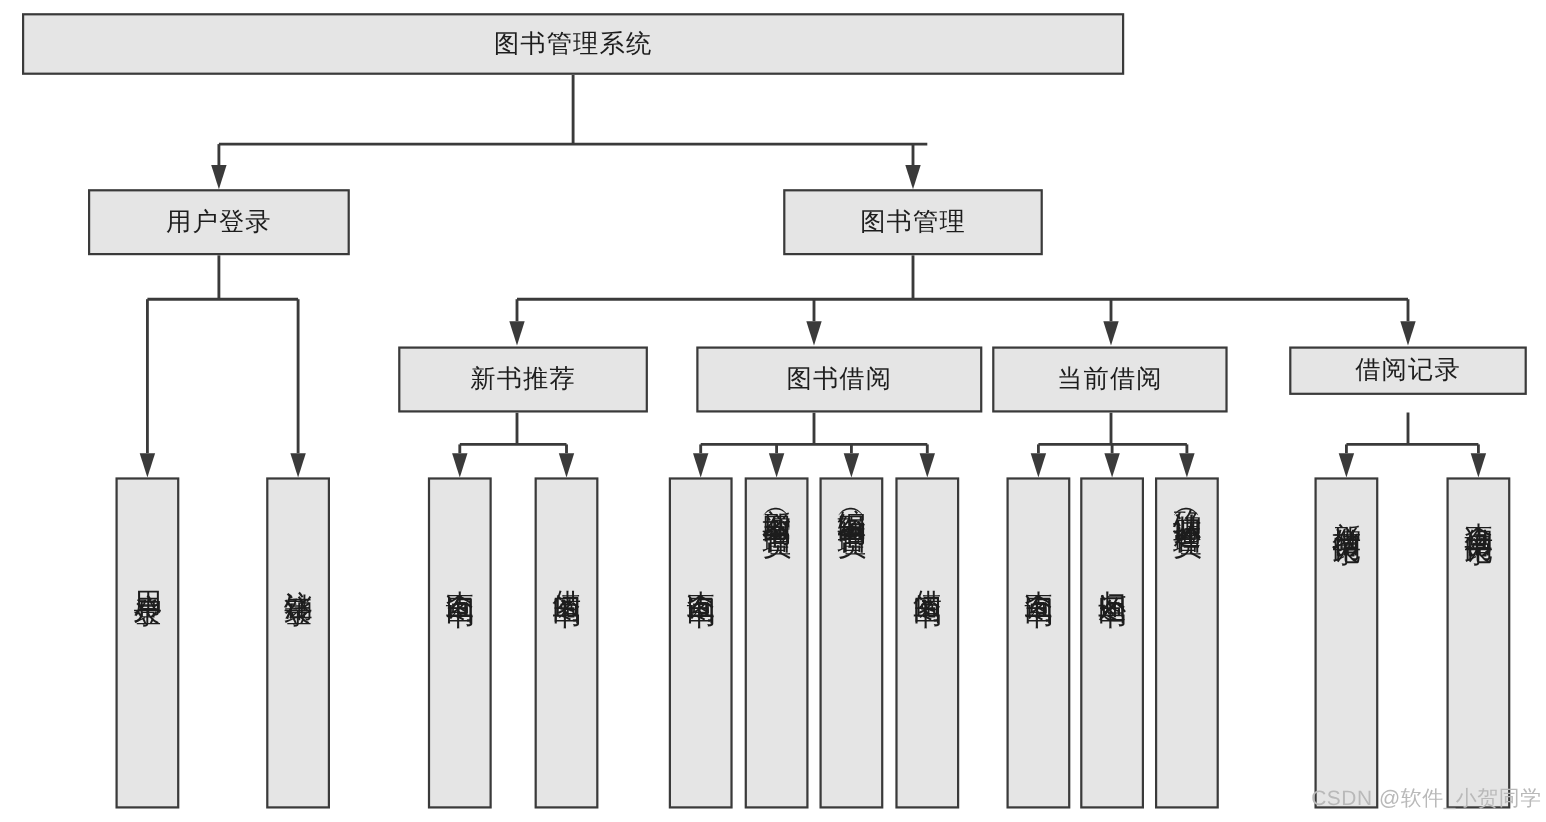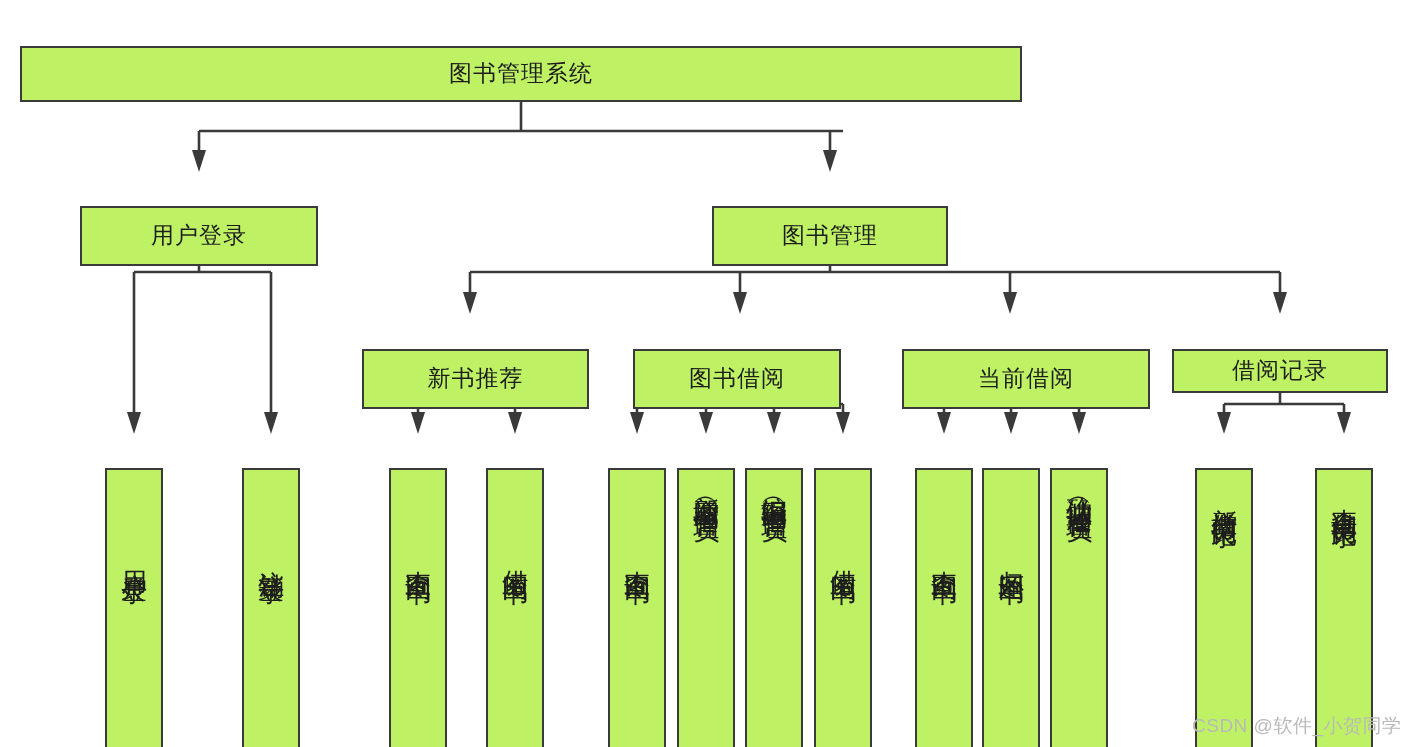--- a/index.html
+++ b/index.html
@@ -19,28 +19,27 @@
     position: absolute;
     left: 0;
     top: 0;
     width: 1405px;
     height: 747px;
     pointer-events: none;
   }
   .node {
     position: absolute;
     box-sizing: border-box;
-    background: #bef264;
+    background: #e5e5e5;
     border: 2.4px solid #3a3a3a;
     display: flex;
     align-items: center;
     justify-content: center;
     color: #1d1d1d;
     z-index: 2;
-    margin-top: 34px;
   }
   .node .label {
     display: block;
     text-align: center;
     line-height: 1.18;
     color: #1d1d1d;
   }
   
   .node.horz .label {
     font-size: 23px;
@@ -167,25 +166,25 @@
   </div>
 
   <div class="node horz" style="left:712px; top:172px; width:236px; height:60px;">
     <span class="label">图书管理</span>
   </div>
 
   <div class="node horz" style="left:362px; top:315px; width:227px; height:60px;">
     <span class="label">新书推荐</span>
   </div>
 
-  <div class="node horz" style="left:633px; top:315px; width:208px; height:60px;">
+  <div class="node horz" style="left:633px; top:315px; width:260px; height:60px;">
     <span class="label">图书借阅</span>
   </div>
 
-  <div class="node horz" style="left:902px; top:315px; width:248px; height:60px;">
+  <div class="node horz" style="left:902px; top:315px; width:214px; height:60px;">
     <span class="label">当前借阅</span>
   </div>
 
   <div class="node horz" style="left:1172px; top:315px; width:216px; height:44px;">
     <span class="label">借阅记录</span>
   </div>
 
   <div class="node vert pad-mid" style="left:105px; top:434px; width:58px; height:301px;">
     <span class="label">用户登录</span>
   </div>

